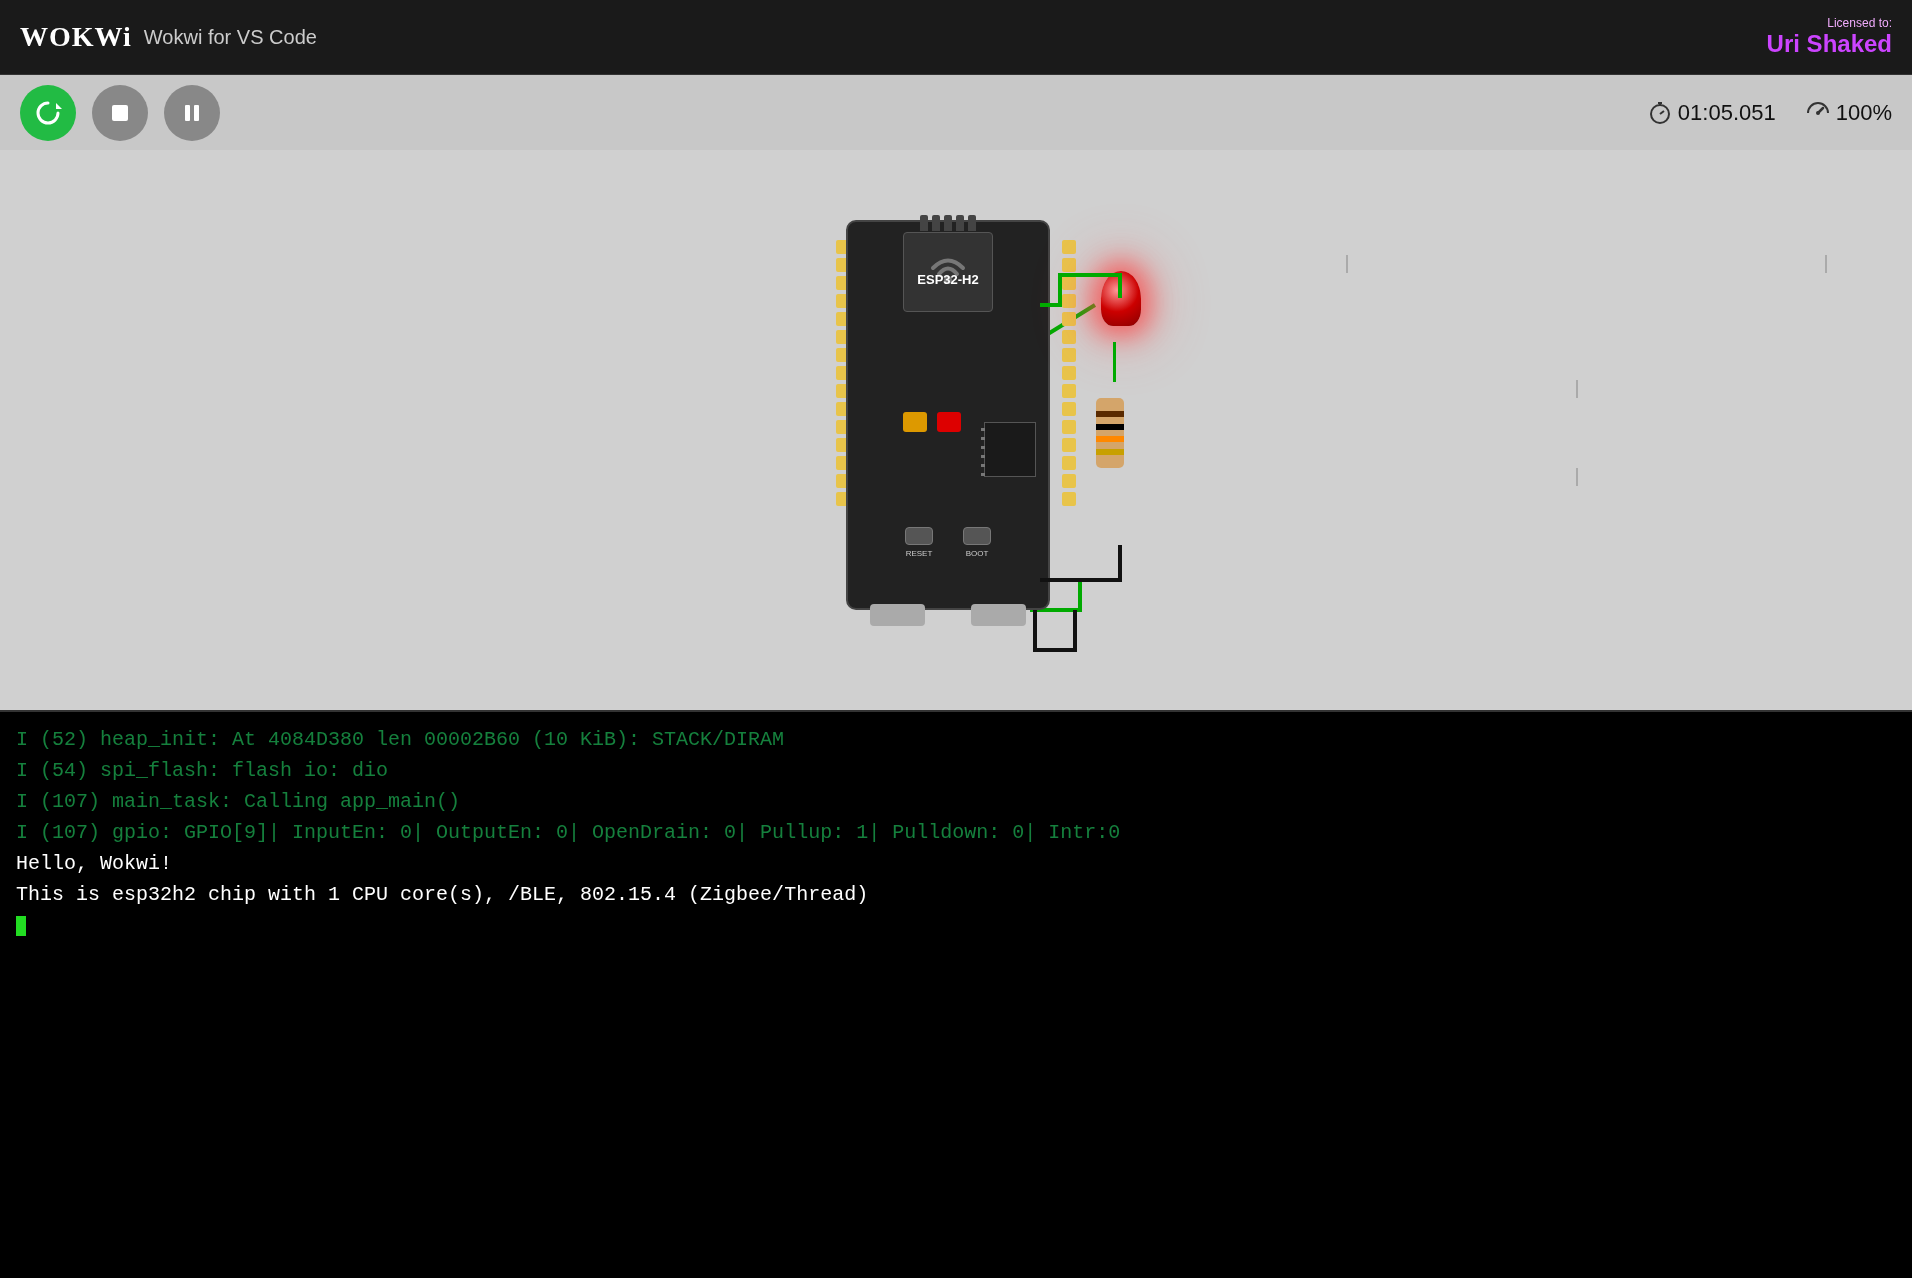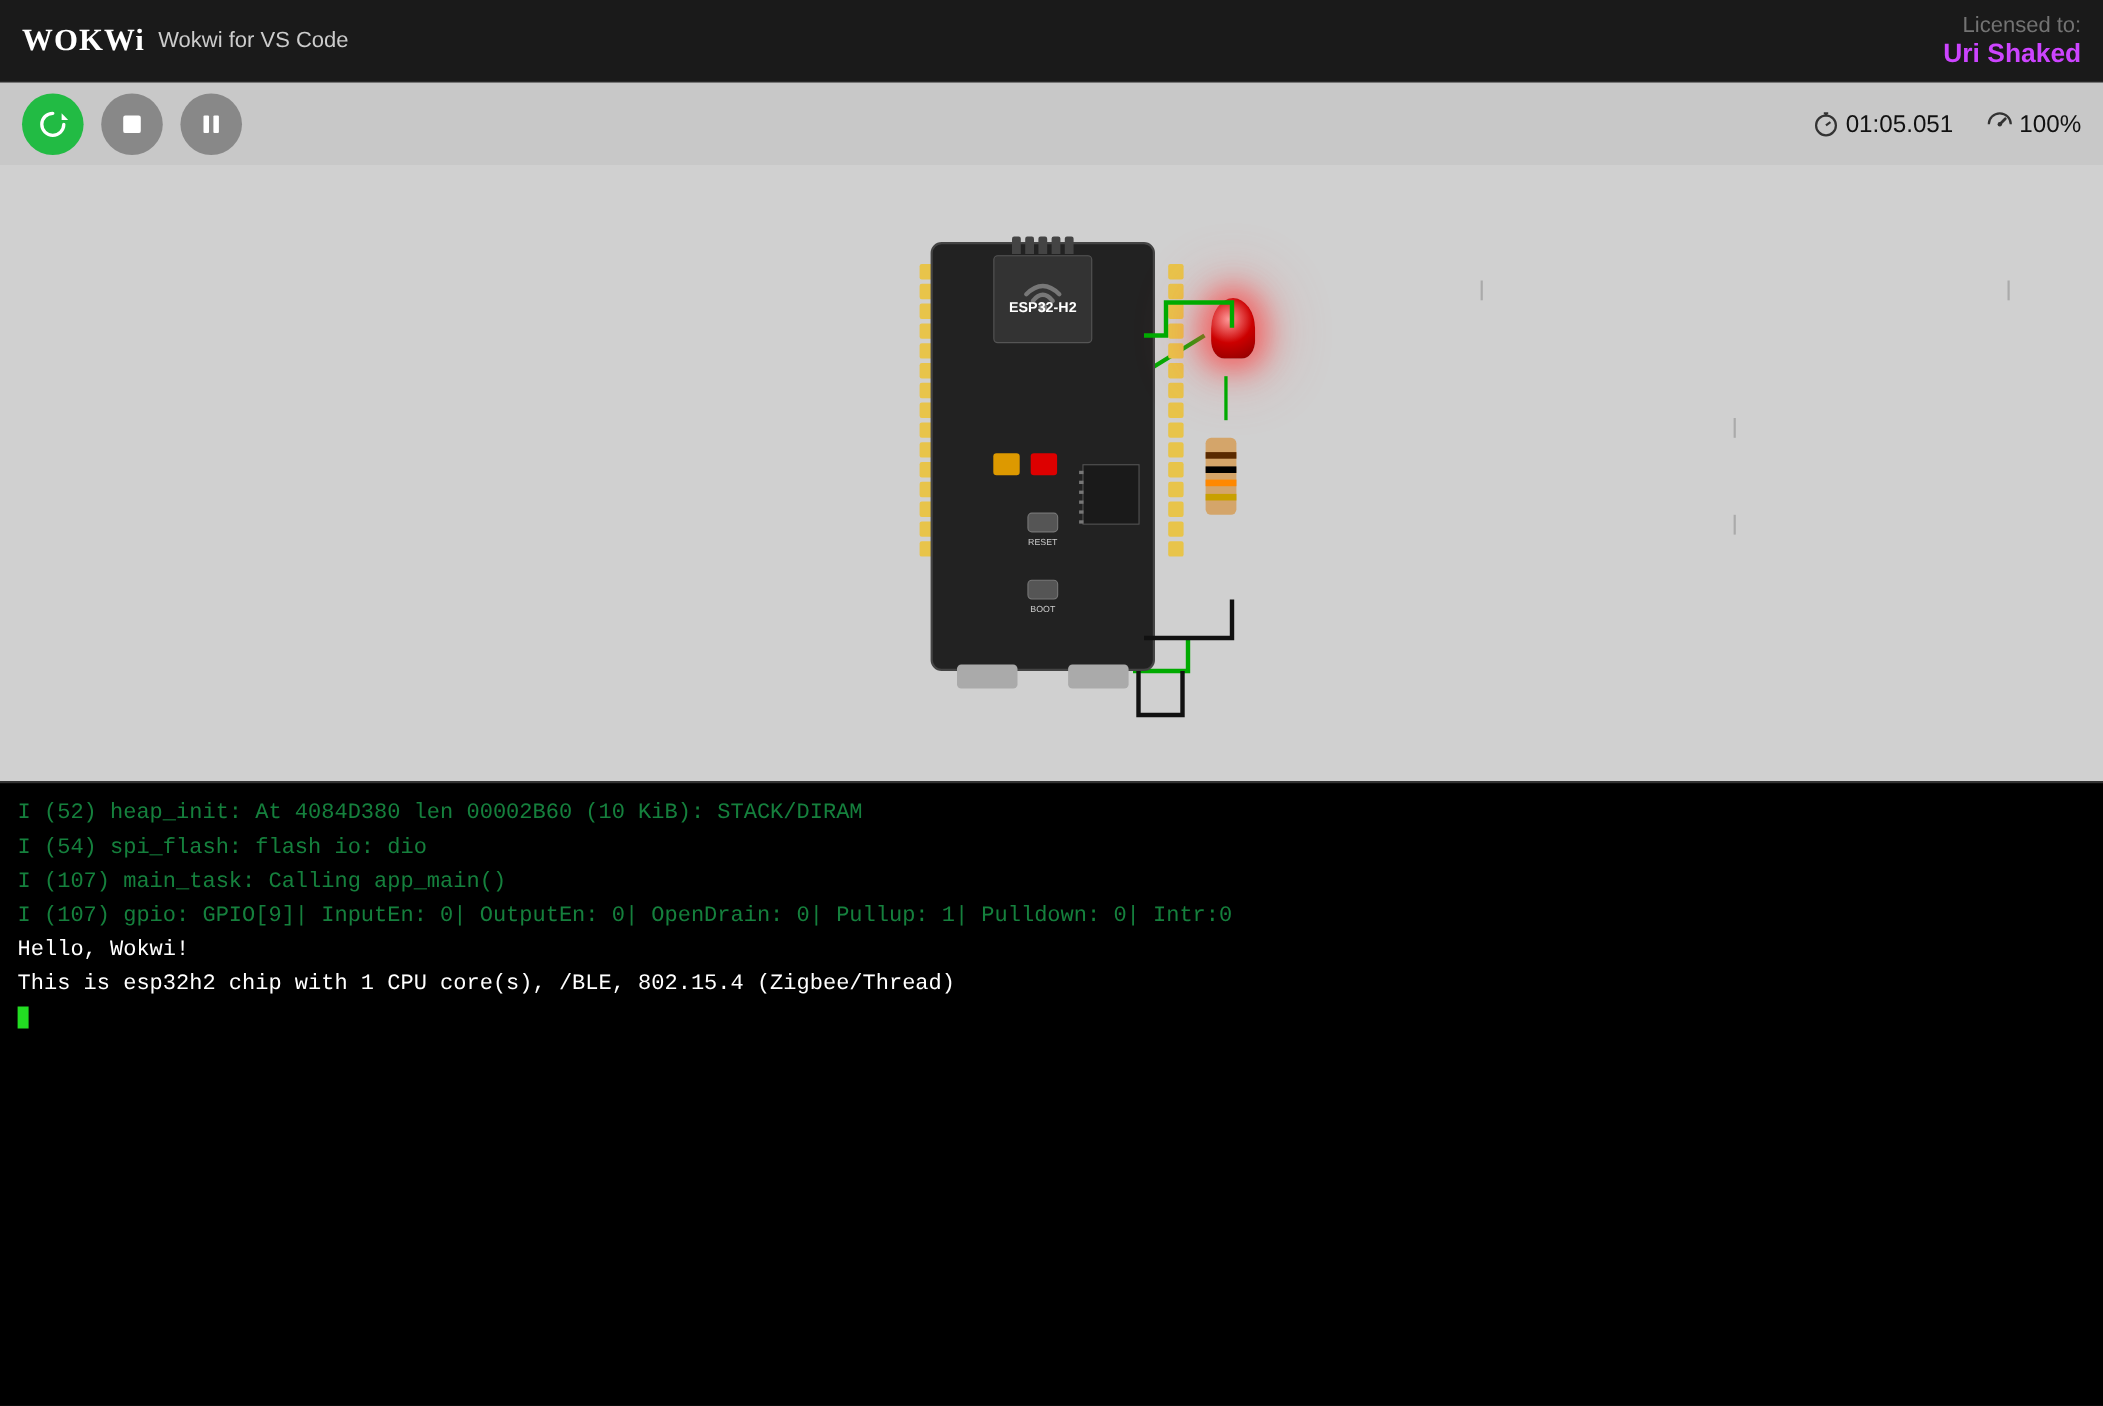--- a/index.html
+++ b/index.html
@@ -36,22 +36,22 @@
     #app-title {
       color: #ccc;
       font-size: 20px;
       font-family: sans-serif;
     }
     #license-area {
       text-align: right;
       font-family: sans-serif;
     }
     #licensed-to-label {
-      color: #737373;
-      font-size: 20px;
+      color: #f0abfc;
+      font-size: 12px;
     }
     #licensed-user {
       color: #cc44ff;
       font-size: 24px;
       font-weight: bold;
     }
 
     
     #toolbar {
       background: #c8c8c8;
@@ -188,21 +188,20 @@
 
     
     #buttons-row {
       position: absolute;
       bottom: 50px;
       left: 50%;
       transform: translateX(-50%);
       display: flex;
       gap: 30px;
       align-items: center;
-      flex-direction: column;
     }
     .board-btn {
       display: flex;
       flex-direction: column;
       align-items: center;
       gap: 4px;
     }
     .board-btn-circle {
       width: 28px;
       height: 18px;

